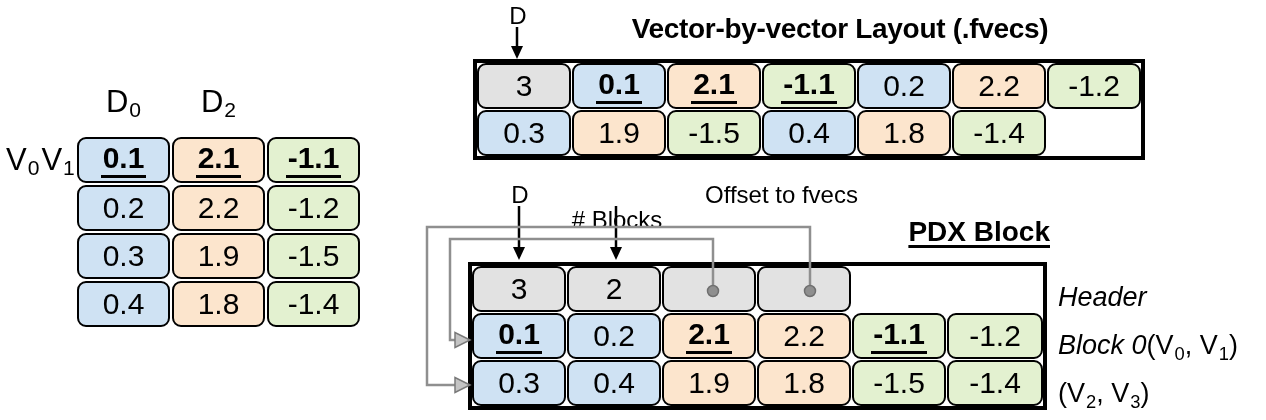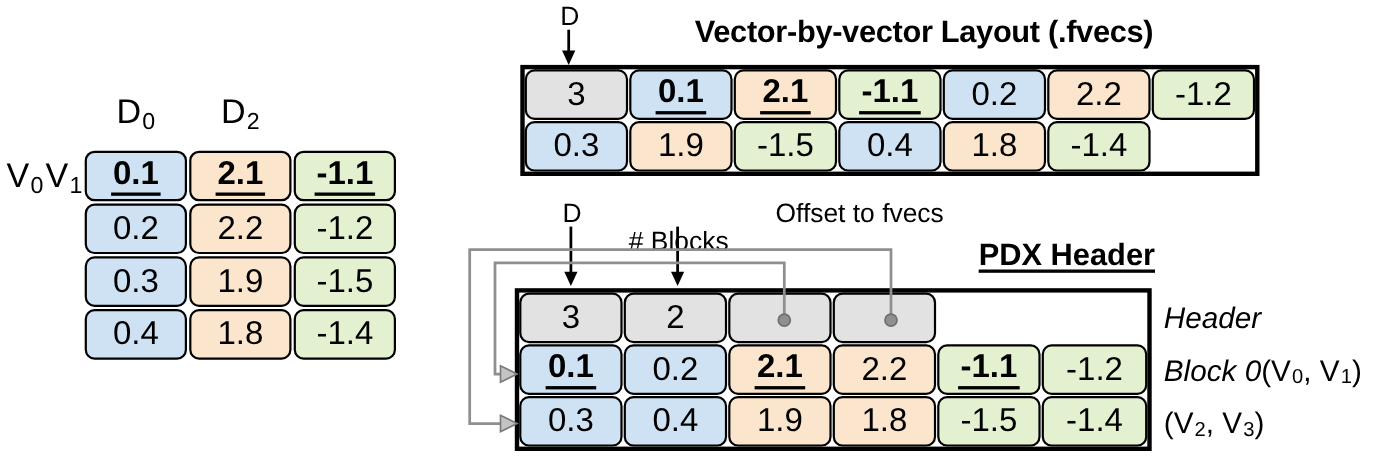--- a/index.html
+++ b/index.html
@@ -34,21 +34,21 @@
   .pdx-d{position:absolute;left:500px;top:181px;width:40px;text-align:center;font-size:24px;}
   .pdx-nb{position:absolute;left:562px;top:181px;width:110px;text-align:center;font-size:24px;margin-top:25px;}
   .pdx-off{position:absolute;left:705px;top:181px;width:175px;font-size:24px;}
   .pdx-title{position:absolute;left:798px;top:216px;width:252px;text-align:right;font-size:28px;
              font-weight:bold;text-decoration:underline;text-decoration-thickness:3px;text-underline-offset:4px;}
   .pdx-box{position:absolute;left:468px;top:262px;width:579px;height:148px;box-sizing:border-box;
            border:4px solid #000;background:#fff;display:flex;flex-direction:column;gap:1px;}
   .pdx-box .prow{display:flex;gap:1px;height:46px;}
   .pdx-box .prow.fill .cell:last-child{flex:1 1 auto;}
   .pdx-rlabels{position:absolute;left:1058px;top:266px;display:flex;flex-direction:column;gap:1px;}
-  .pdx-rlabels .rl{height:47px;display:flex;align-items:center;font-size:27px;white-space:nowrap;}
+  .pdx-rlabels .rl{height:47px;display:flex;align-items:flex-end;font-size:27px;white-space:nowrap;}
   .pdx-rlabels .it{font-style:italic;}
 
   .overlay{position:absolute;left:0;top:0;pointer-events:none;z-index:10;}
 </style>
 </head>
 <body>
 
 <div class="stage">
 
   <section>
@@ -165,21 +165,21 @@
             <span>-1.4</span>
           </div>
         </div>
       </div>
   </section>
 
   <section>
     <div class="pdx-d">D</div>
     <div class="pdx-nb"># Blocks</div>
     <div class="pdx-off">Offset to fvecs</div>
-    <div class="pdx-title">PDX Header</div>
+    <div class="pdx-title">PDX Block</div>
     <div class="pdx-box" id="pdx-box">
         <div class="prow">
           <div class="cell" style="background: rgb(226, 226, 226);">
             <span>3</span>
           </div>
           <div class="cell" style="background: rgb(226, 226, 226);">
             <span>2</span>
           </div>
           <div class="cell" style="background: rgb(226, 226, 226);"></div>
           <div class="cell" style="background: rgb(226, 226, 226);"></div>

